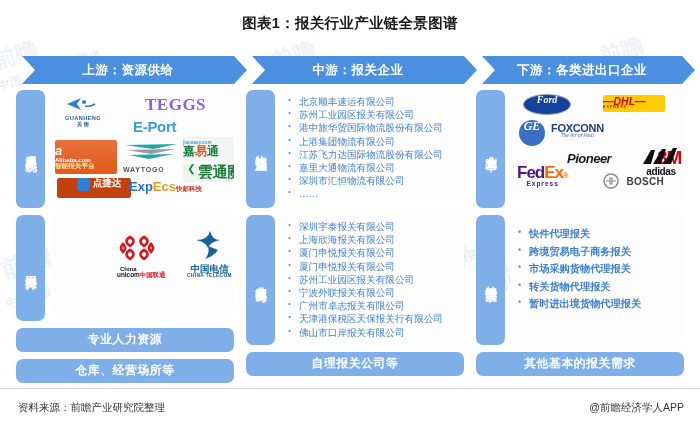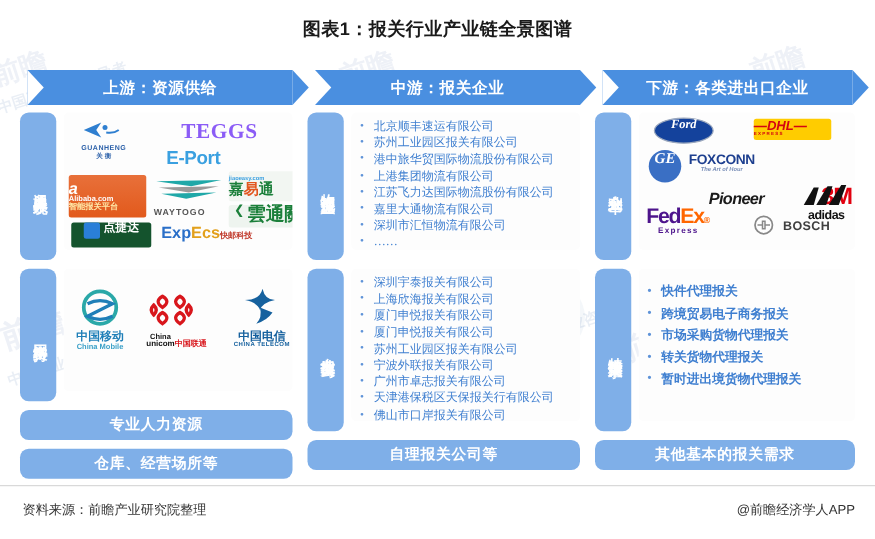--- a/index.html
+++ b/index.html
@@ -215,46 +215,38 @@
         <div class="lg box" style="left:132px;top:47px;width:62px;height:24px;background:#f2f6f2;flex-direction:column;">
           <div style="font-size:4.6px;color:#3aa0e0;">jiaoeasy.com</div>
           <div style="font-size:12px;color:#1b7f3a;font-weight:bold;">嘉<span style="color:#e2561f;">易</span>通</div>
         </div>
 
         <div class="lg box" style="left:132px;top:74px;width:64px;height:18px;background:#eef4ef;">
           <span style="font-size:10px;color:#1b7f3a;">❮</span>
           <span style="font-size:15px;color:#1b7f3a;font-weight:bold;margin-left:2px;">雲通關</span>
         </div>
 
-        <div class="lg box" style="left:6px;top:88px;width:64px;height:20px;background:#14532d;">
+        <div class="lg box" style="left:6px;top:88px;width:64px;height:20px;background:#c2410c;padding-left:10px;">
           <span style="display:inline-block;width:13px;height:13px;background:#2a7fd8;border-radius:2px;"></span>
           <span style="font-size:9.5px;color:#fff;margin-left:3px;">点捷达</span>
         </div>
 
         <div class="lg" style="left:78px;top:88px;">
           <span style="font-size:13px;color:#2a6fc8;">Exp</span><span style="font-size:13px;color:#e2a01c;">Ecs</span><span style="font-size:6.5px;color:#c0392b;">快邮科技</span>
         </div>
 
       </div>
     </div>
   </div>
 
   <div class="panel" id="p-up-b">
     <div class="vtab">网络支持</div>
     <div class="pbody">
       <div class="logos">
 
-        <div class="lg" style="left:10px;top:16px;text-align:center;">
-          <svg width="38" height="30" viewBox="0 0 38 30">
-            <circle cx="19" cy="15" r="13" fill="none" stroke="#2aa8a8" stroke-width="3"></circle>
-            <path d="M9 12 q10 -5 20 0 q-10 5 -20 10 q10 5 20 0" fill="none" stroke="#1f7fb8" stroke-width="2.6"></path>
-          </svg>
-          <div style="font-size:9.5px;color:#1f7fb8;font-weight:bold;">中国移动</div>
-          <div style="font-size:6px;color:#3aa0c8;">China Mobile</div>
-        </div>
 
         <div class="lg" style="left:66px;top:18px;">
           <svg width="40" height="30" viewBox="0 0 40 30">
             <g fill="none" stroke="#d8161c" stroke-width="2.6">
               <path d="M13 4 q7 4 0 9 q-7 -5 0 -9z"></path>
               <path d="M27 4 q7 4 0 9 q-7 -5 0 -9z"></path>
               <path d="M13 17 q7 4 0 9 q-7 -5 0 -9z"></path>
               <path d="M27 17 q7 4 0 9 q-7 -5 0 -9z"></path>
               <path d="M6 11 q4 4 0 8 q-4 -4 0 -8z"></path>
               <path d="M34 11 q4 4 0 8 q-4 -4 0 -8z"></path>

